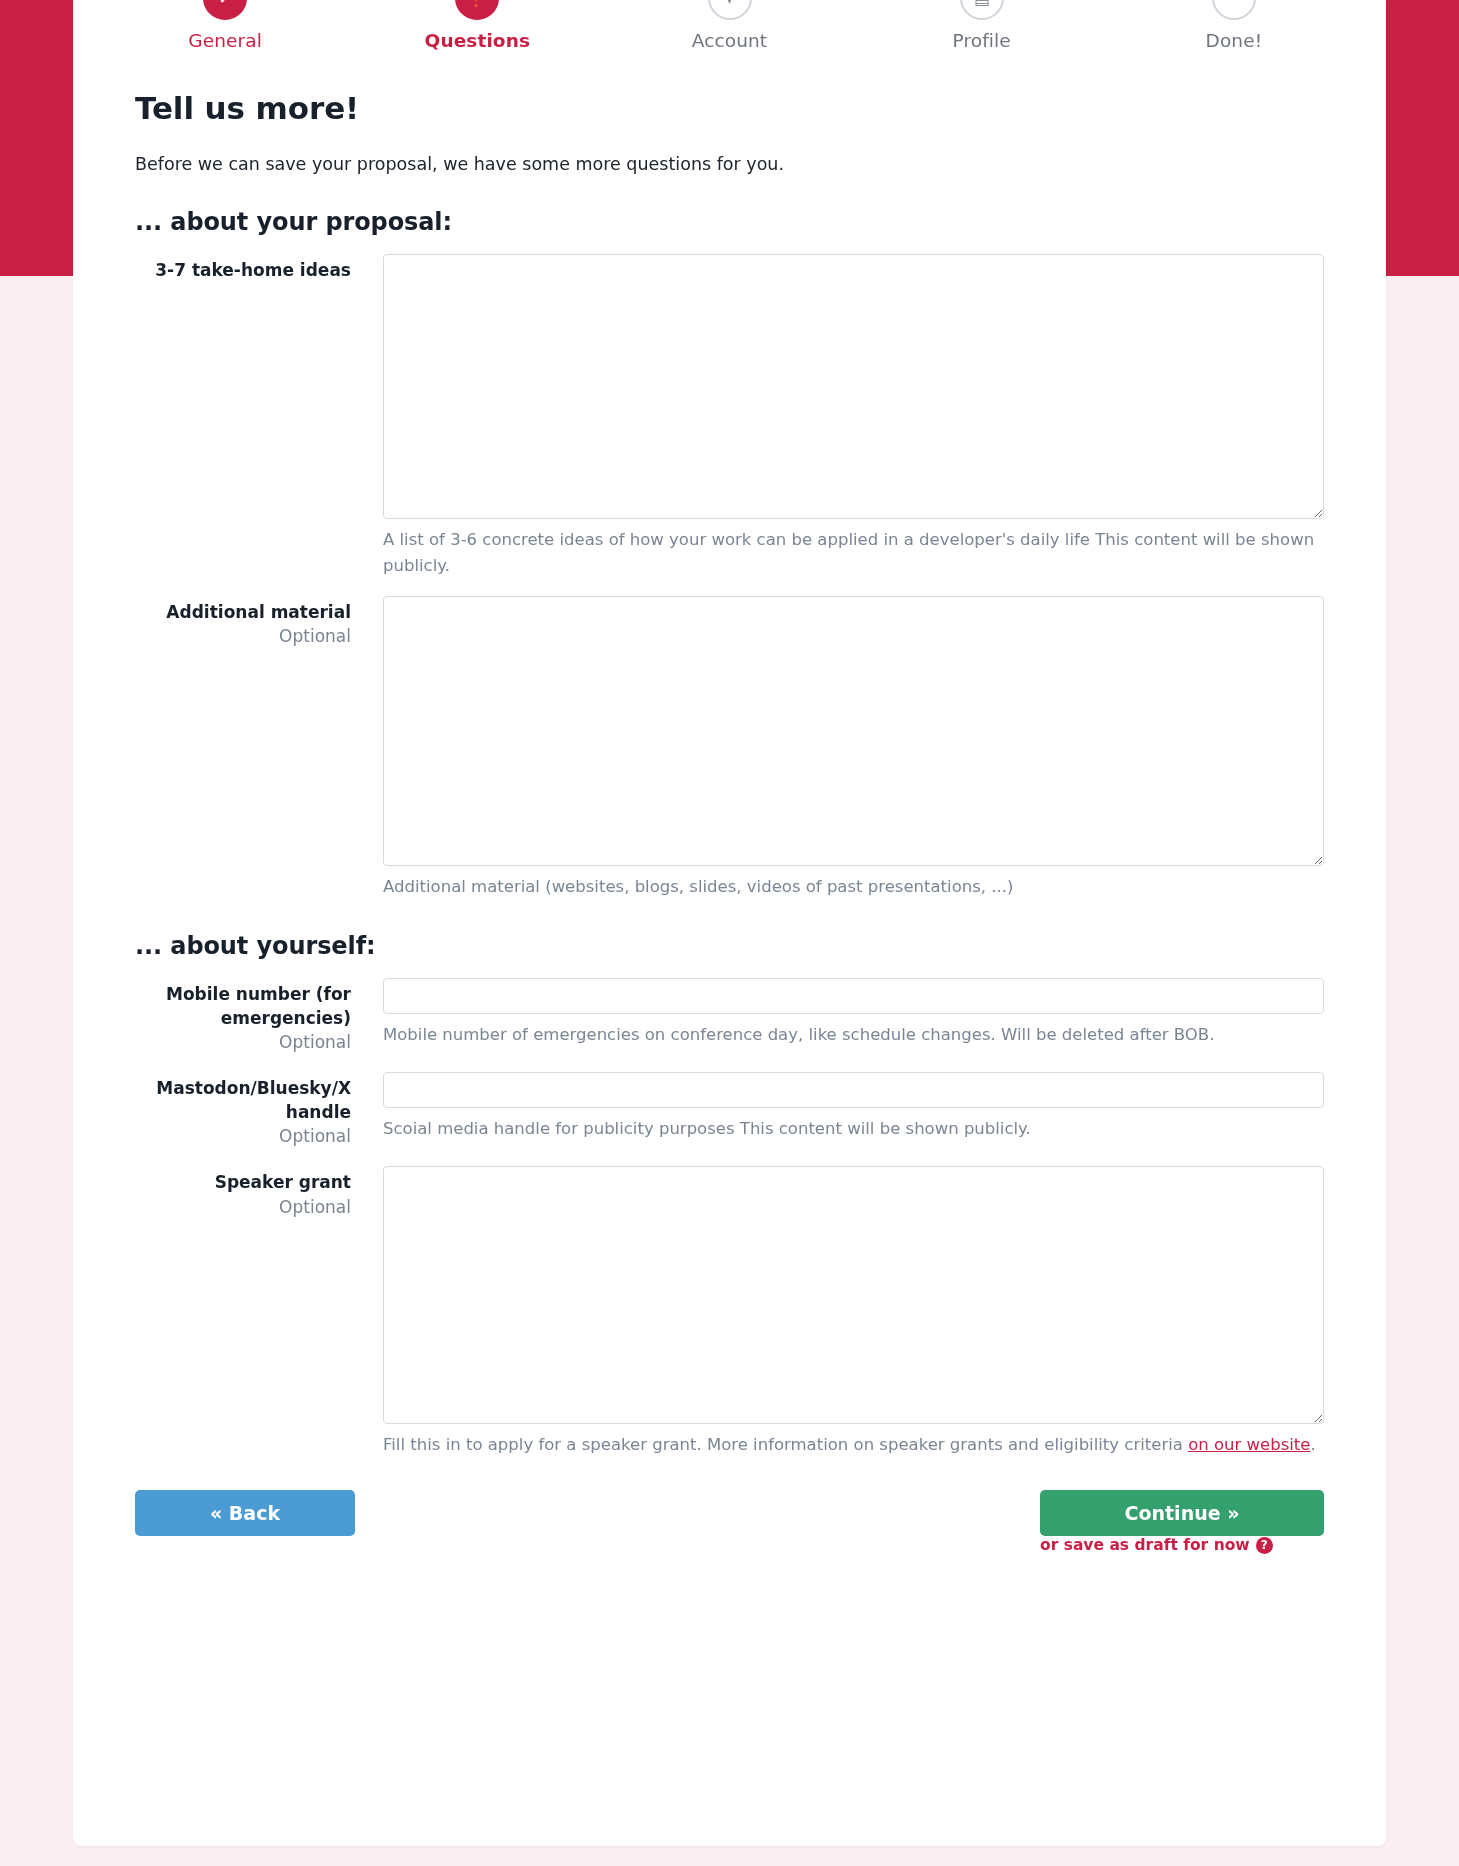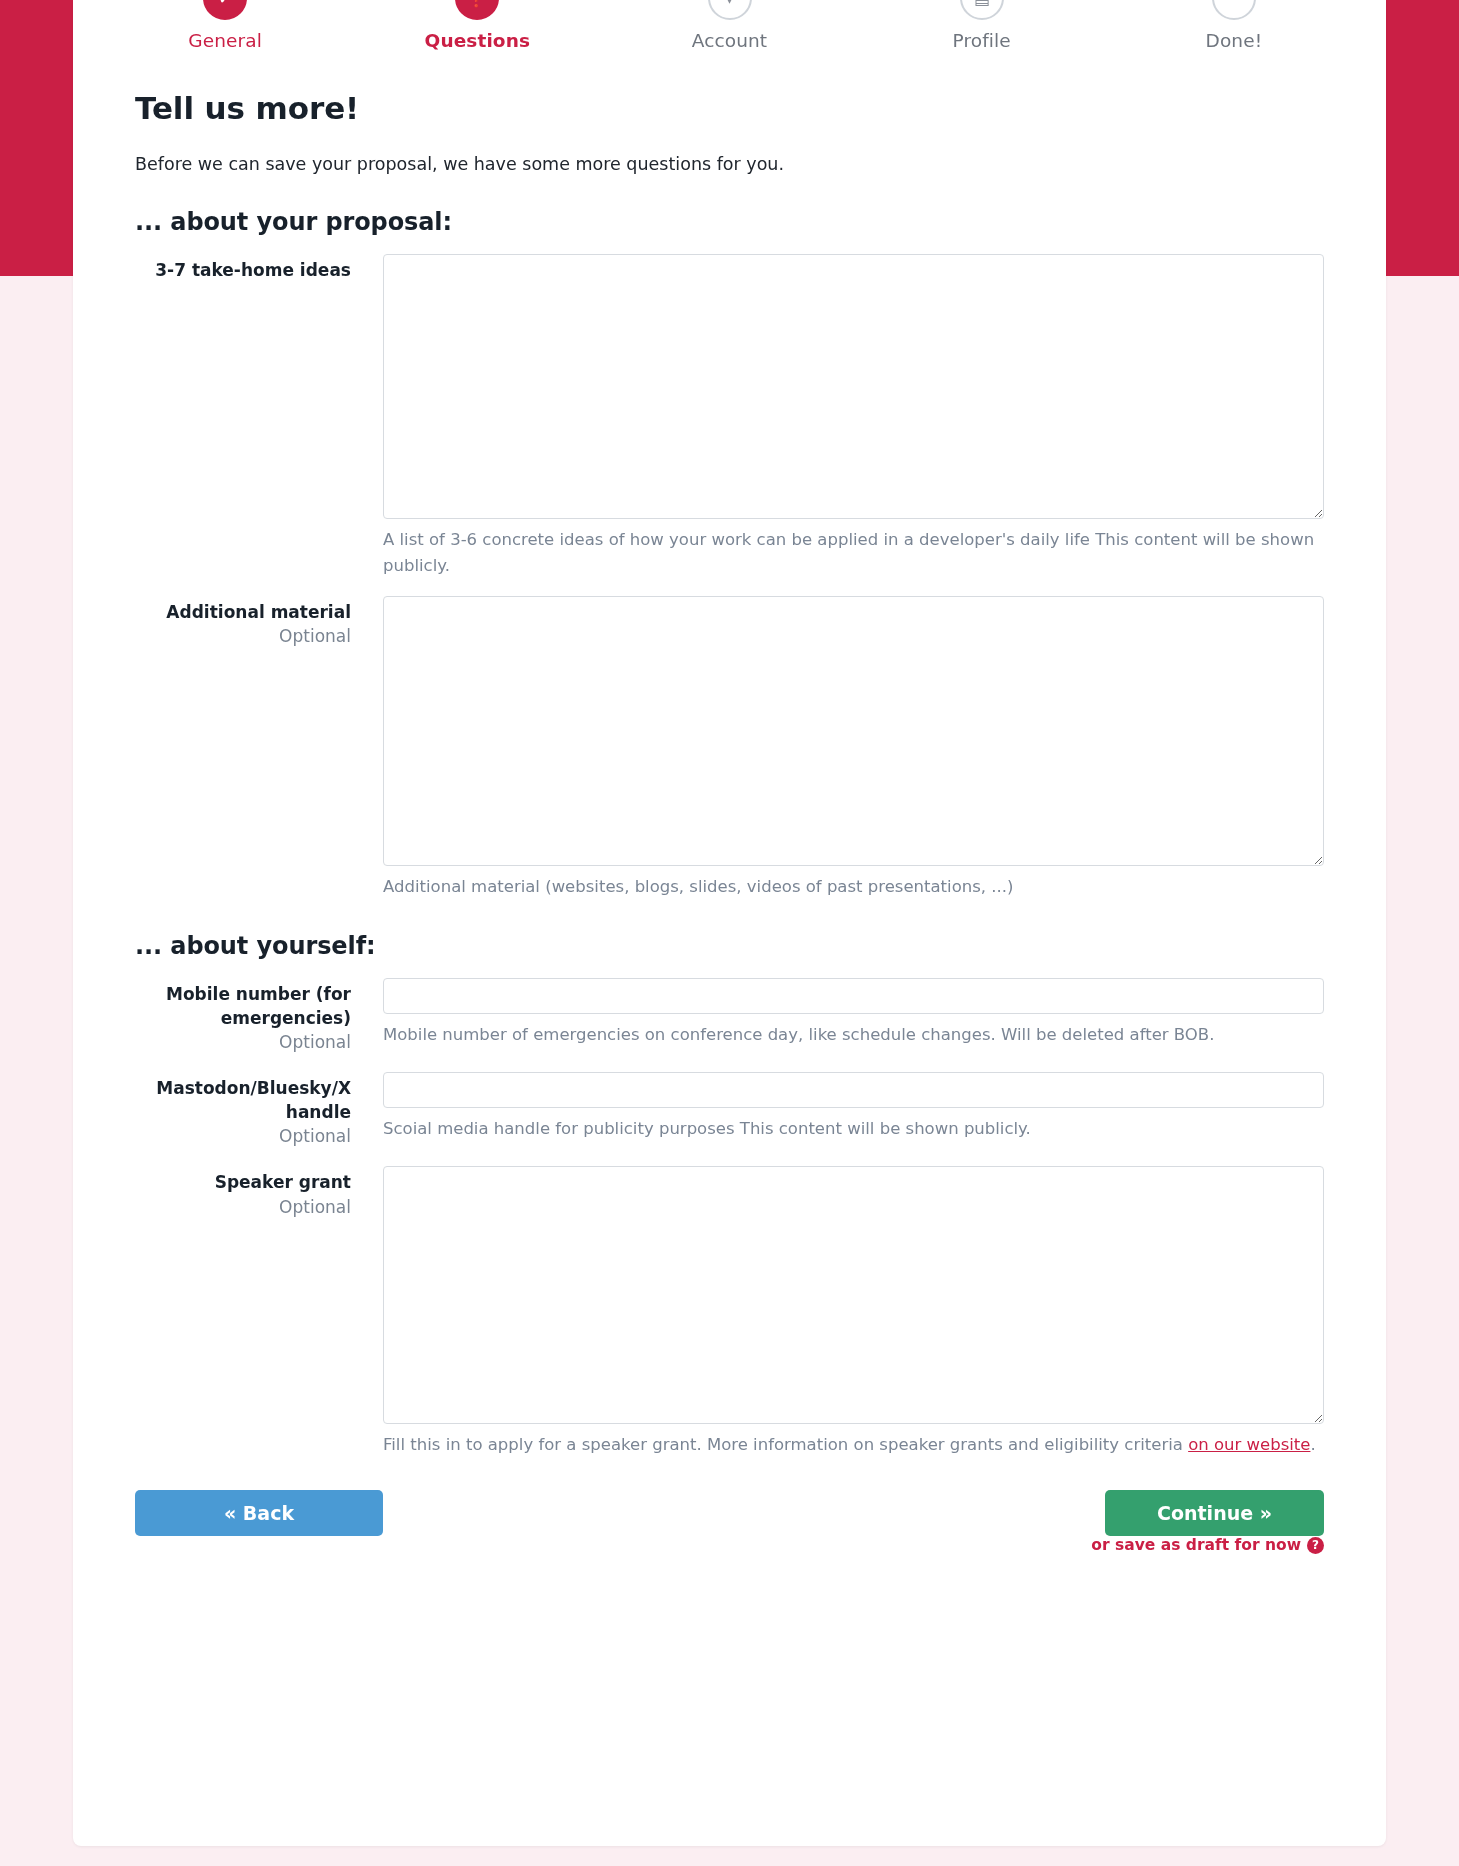--- a/index.html
+++ b/index.html
@@ -153,26 +153,26 @@
     border-radius: 5px;
     font-family: "DejaVu Sans", "Liberation Sans", sans-serif;
     font-size: 19px;
     font-weight: 700;
     color: #fff;
     cursor: pointer;
     line-height: 1;
   }
   .btn-back {
     background: #4a9ad4;
-    width: 248px;
+    width: 220px;
     height: 46px;
   }
   .btn-continue {
     background: #34a06e;
-    width: 219px;
+    width: 284px;
     height: 46px;
   }
   .right-actions { text-align: right; }
   .draft-line {
     font-size: 15.5px;
     font-weight: 700;
     color: #ca1f45;
     display: flex;
     align-items: center;
     justify-content: flex-start;

